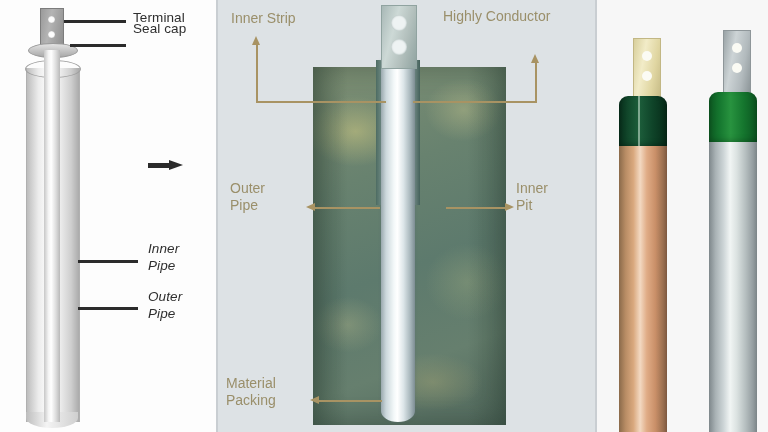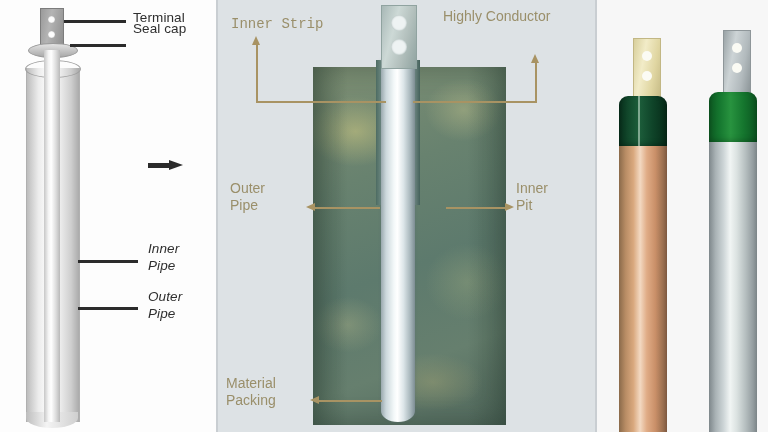--- a/index.html
+++ b/index.html
@@ -179,21 +179,21 @@
 
     <div class="m-outer"></div>
     <div class="m-inner"></div>
     <div class="m-inner-top"></div>
 
     <div class="m-term">
       <span class="mh mh1"></span>
       <span class="mh mh2"></span>
     </div>
 
-    <div class="mlab" style="left:13px;top:16px;font-family:Liberation Mono, monospace;">Inner Strip</div>
+    <div class="mlab" style="left:13px;top:10px;">Inner Strip</div>
     <div class="marrow up" style="left:34px;top:36px;"></div>
     <div class="mline v" style="left:38px;top:45px;height:57px;"></div>
     <div class="mline h" style="left:38px;top:101px;width:130px;"></div>
 
     <div class="mlab c" style="left:225px;top:8px;width:150px;">
       <div>Highly Conductor</div>
     </div>
     <div class="marrow up" style="left:313px;top:54px;"></div>
     <div class="mline v" style="left:317px;top:63px;height:39px;"></div>
     <div class="mline h" style="left:195px;top:101px;width:124px;"></div>

